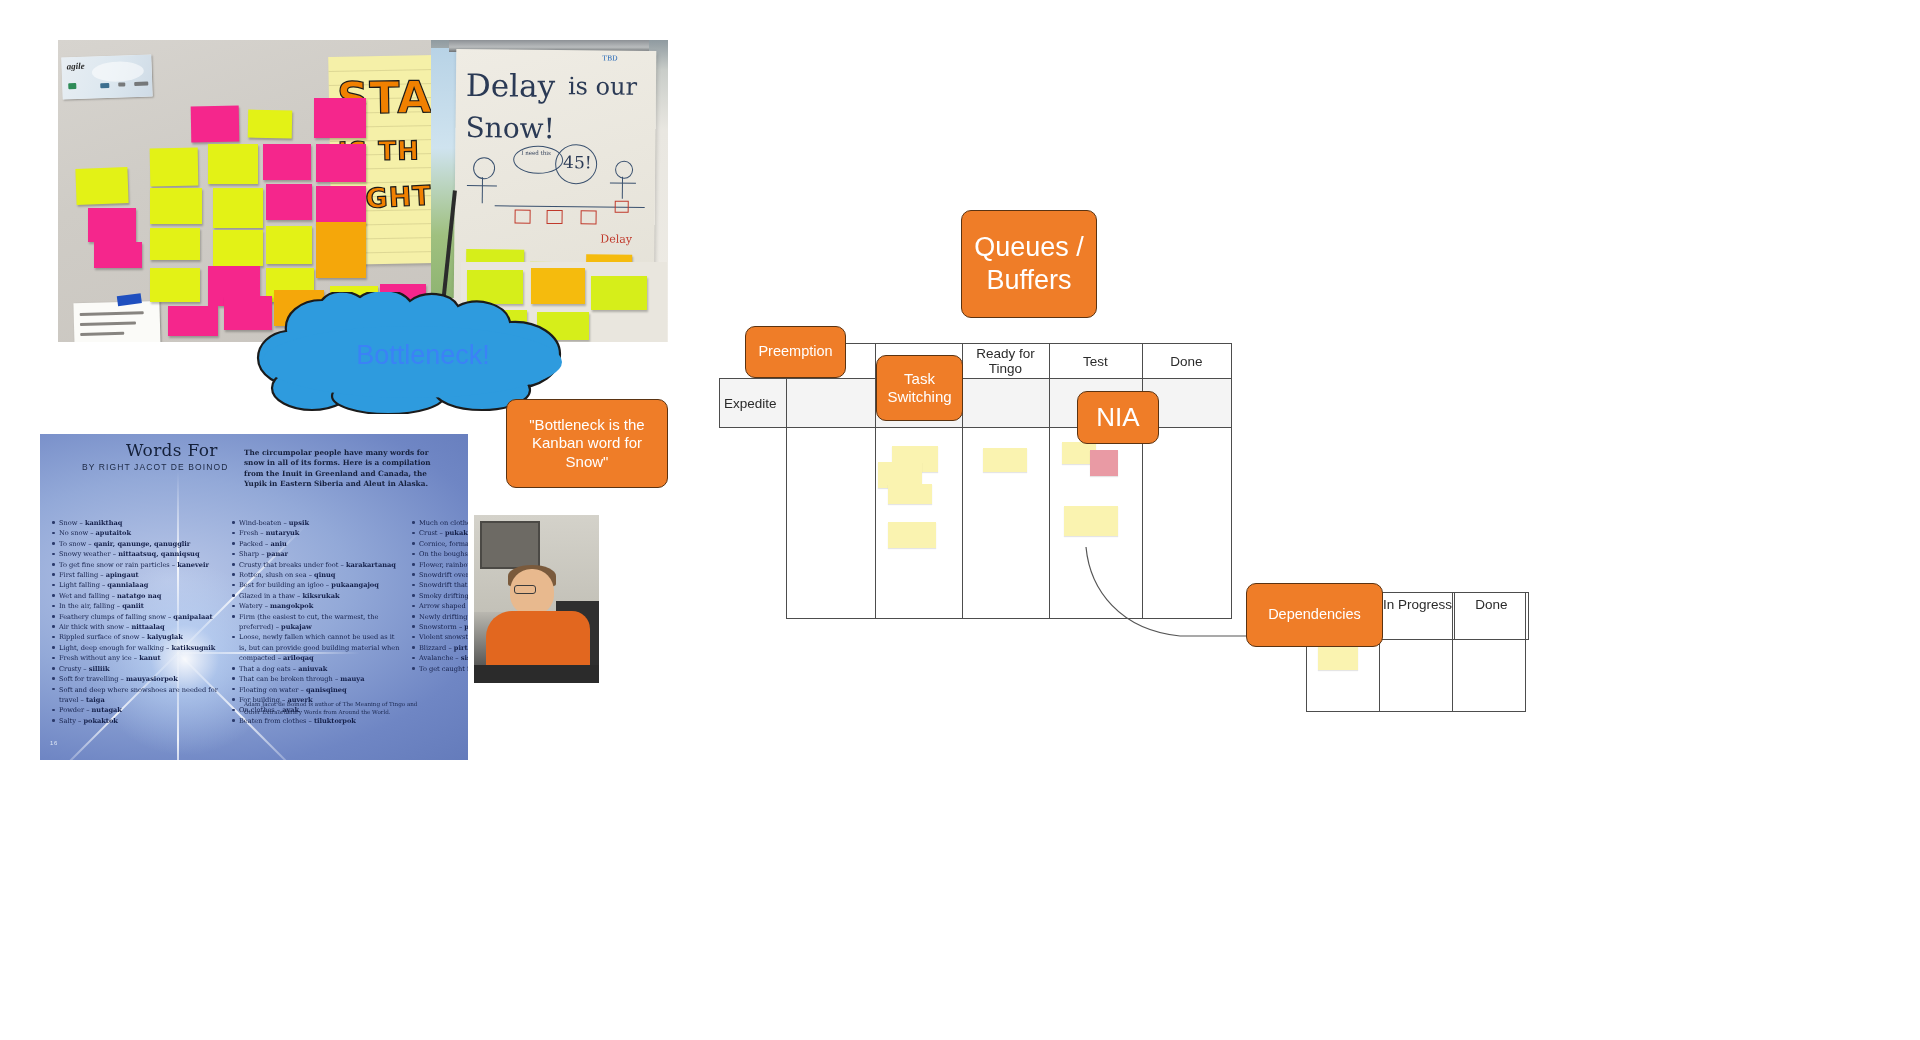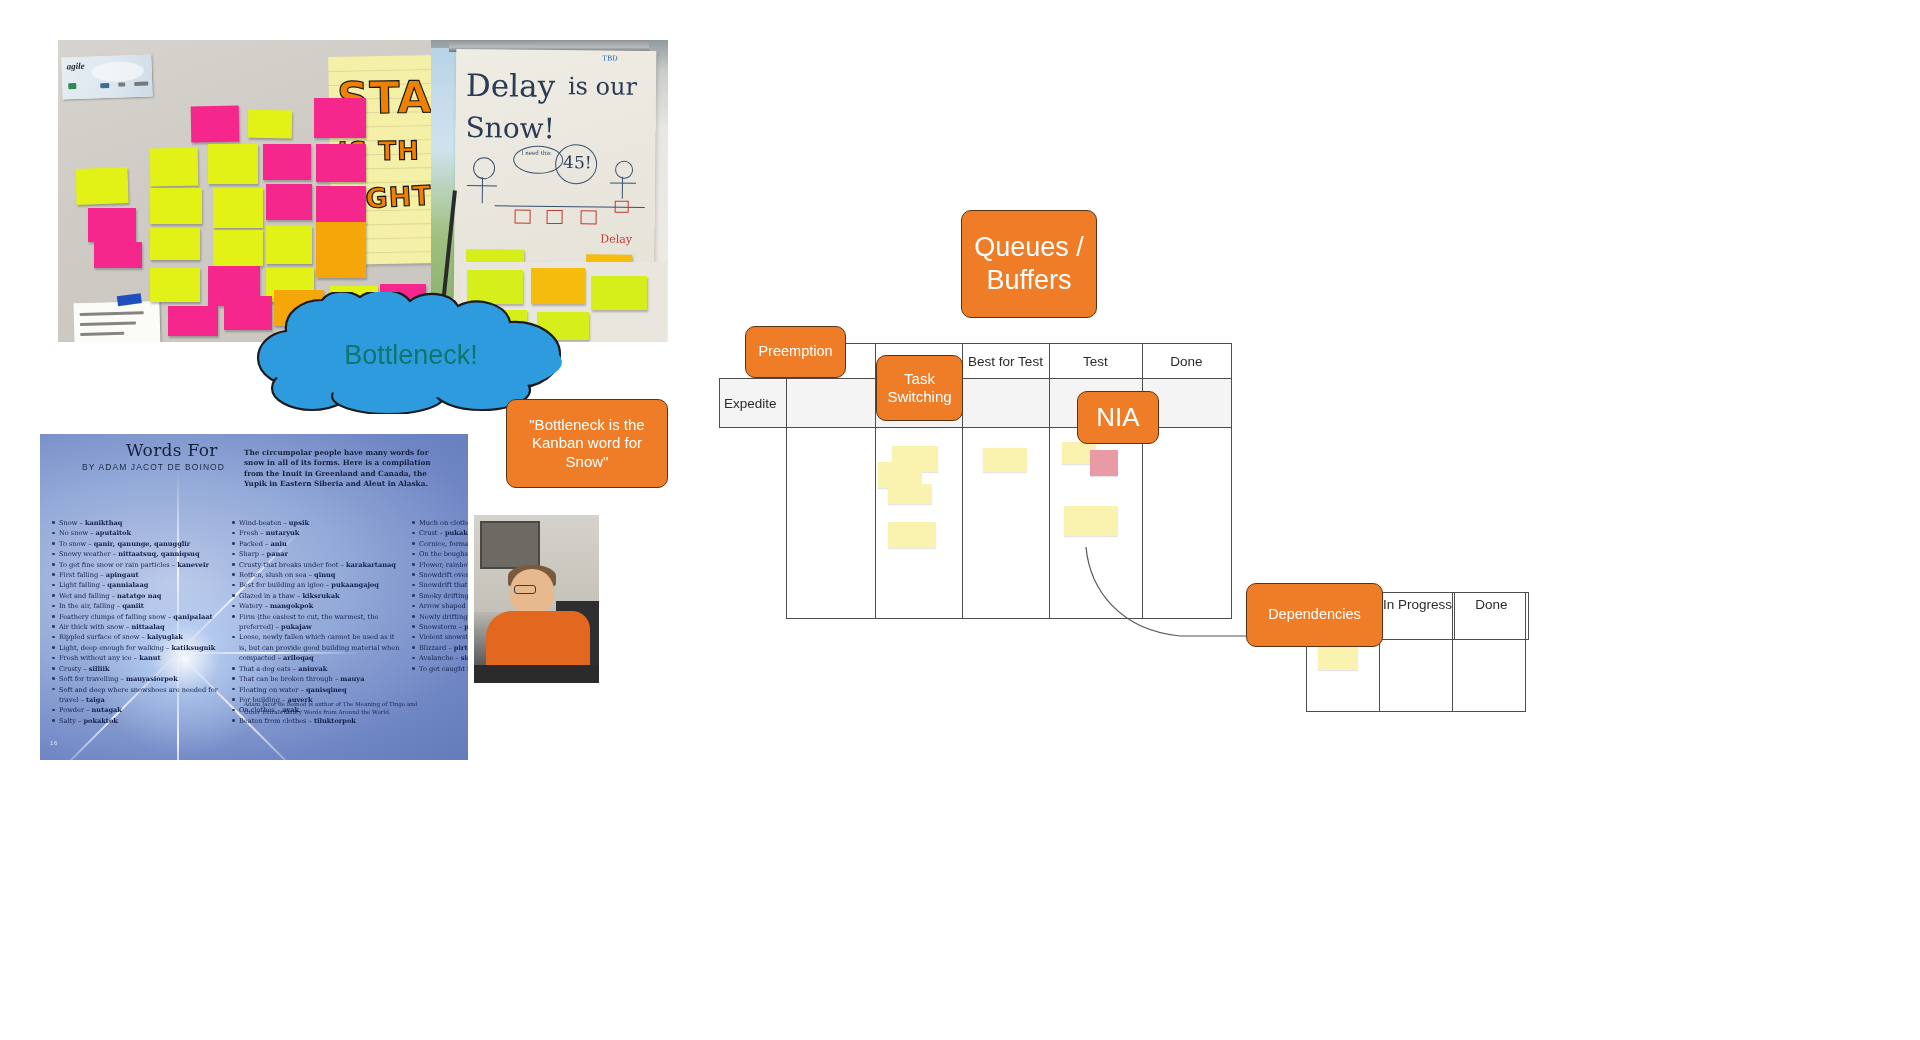--- a/index.html
+++ b/index.html
@@ -41,22 +41,22 @@
   #flip-paper{position:absolute;left:24px;top:10px;width:200px;height:256px;
      background:linear-gradient(165deg,#efece4,#e4e1d7);transform:rotate(.6deg);
      box-shadow:1px 2px 4px rgba(0,0,0,.2);}
   #window-bg{position:absolute;left:0px;top:8px;width:34px;height:250px;
      background:linear-gradient(180deg,#b8d3e6 0%,#cfe3ef 40%,#9fc07f 75%,#8fb472 100%);}
   .hw{position:absolute;color:#2b3a55;font-family:"DejaVu Serif",serif;}
 
   
   #cloud-wrap{left:252px;top:292px;width:318px;height:122px;}
   #cloud-wrap svg{display:block;}
-  #cloud-label{position:absolute;left:0;top:0;width:318px;height:122px;
-     display:flex;align-items:center;justify-content:center;color:#0f766e;font-size:27px;
+  #cloud-label{position:absolute;left:12px;top:0;width:318px;height:122px;
+     display:flex;align-items:center;justify-content:center;color:#3b82f6;font-size:27px;
      padding-top:4px;box-sizing:border-box;}
 
   
   .callout{position:absolute;background:#ef7d28;border:1.4px solid #5a3312;border-radius:10px;
      color:#ffffff;display:flex;align-items:center;justify-content:center;text-align:center;
      line-height:1.22;box-sizing:border-box;z-index:30;}
   .callout .tail{position:absolute;width:0;height:0;}
 
   
   #snow-poster{left:40px;top:434px;width:428px;height:326px;overflow:hidden;
@@ -273,21 +273,21 @@
   <div id="snow-glow"></div>
   <div class="ray" style="transform:rotate(0deg);"></div>
   <div class="ray" style="transform:rotate(45deg);"></div>
   <div class="ray" style="transform:rotate(90deg);"></div>
   <div class="ray" style="transform:rotate(135deg);"></div>
   <div class="ray" style="transform:rotate(-45deg);"></div>
   <div class="ray" style="transform:rotate(-90deg);"></div>
 
   <div id="poster-title-wrap">
     <div id="wfs-words" style="margin-left:44px;">Words For</div>
-    <div id="wfs-by">BY ADAM JACOT DE BOINOD</div>
+    <div id="wfs-by">BY RIGHT JACOT DE BOINOD</div>
   </div>
 
   <div id="wfs-intro">The circumpolar people have many words for snow in all of its forms. Here is a compilation from the Inuit in Greenland and Canada, the Yupik in Eastern Siberia and Aleut in Alaska.</div>
 
   <div class="wcol" id="wcol-2" style="left:192px;width:170px;top:84px;">
     <ul id="ul-2">
         <li>Wind-beaten – <b>upsik</b></li>
         <li>Fresh – <b>nutaryuk</b></li>
         <li>Packed – <b>aniu</b></li>
         <li>Sharp – <b>panar</b></li>
@@ -364,21 +364,21 @@
   <div id="pp-dark"></div>
 </div>
 
 <div class="abs" id="board">
   <table>
     <tbody>
         <tr>
       <td class="hdr" style="border:none;width:66px;"></td>
       <td class="hdr" style="width:88px;">d</td>
       <td class="hdr" style="width:86px;"></td>
-      <td class="hdr" style="width:86px;">Best for Test</td>
+      <td class="hdr" style="width:86px;">Ready for Tingo</td>
       <td class="hdr" style="width:92px;">Test</td>
       <td class="hdr" style="width:88px;">Done</td>
     </tr>
     <tr>
       <td class="lane lane-label">Expedite</td>
       <td class="lane"></td>
       <td class="lane"></td>
       <td class="lane"></td>
       <td class="lane"></td>
       <td class="lane"></td>

